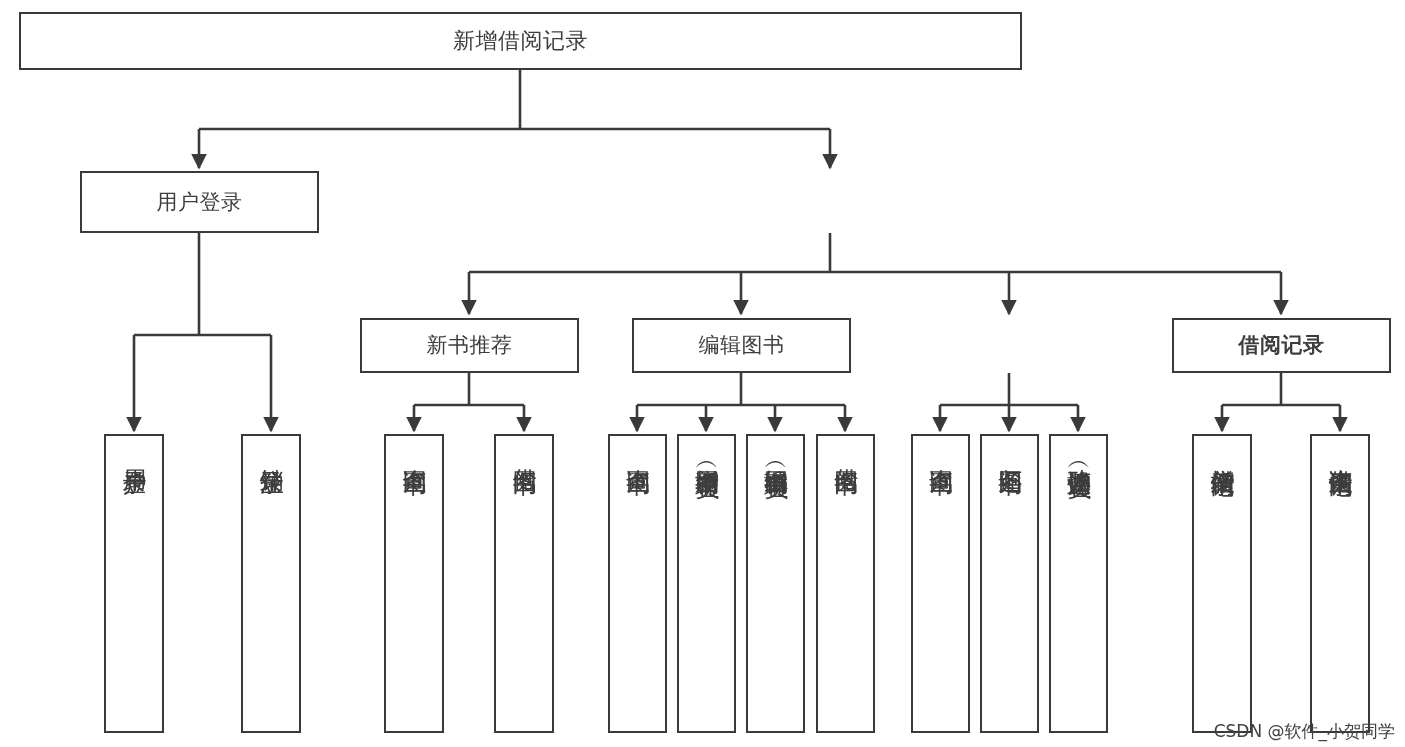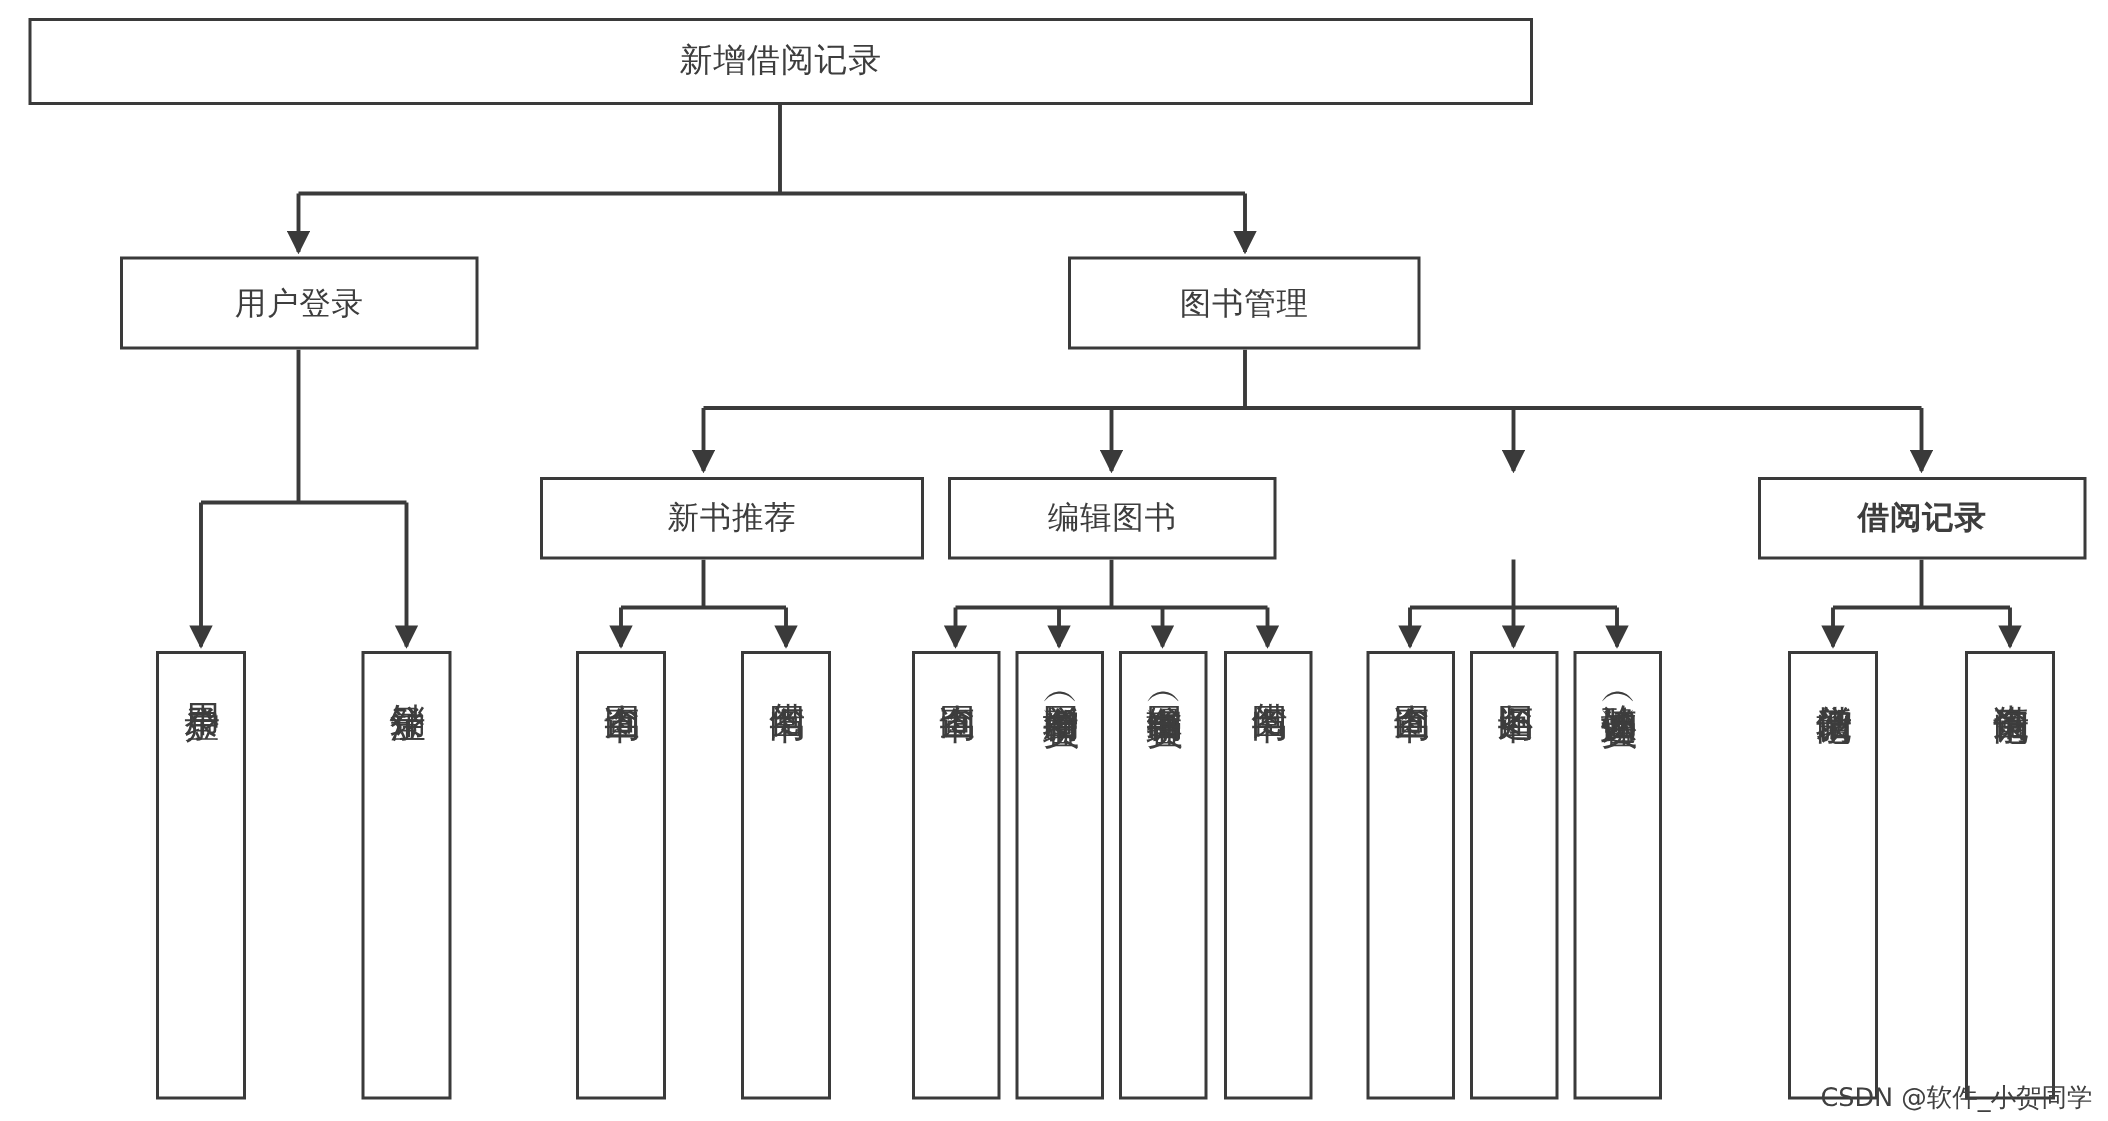--- a/index.html
+++ b/index.html
@@ -133,25 +133,22 @@
   </svg>
 
   <div class="node root horizontal" style="left:19px; top:12px; width:1003px; height:58px;">
     <span class="label">新增借阅记录</span>
   </div>
 
   <div class="node horizontal" style="left:80px; top:171px; width:239px; height:62px;">
     <span class="label">用户登录</span>
   </div>
 
-  <div class="node horizontal" style="left:712px; top:171px; width:235px; height:62px;">
-    <span class="label">图书管理</span>
-  </div>
-
-  <div class="node horizontal" style="left:360px; top:318px; width:256px; height:55px;">
+
+  <div class="node horizontal" style="left:360px; top:318px; width:219px; height:55px;">
     <span class="label">新书推荐</span>
   </div>
 
   <div class="node horizontal" style="left:632px; top:318px; width:219px; height:55px;">
     <span class="label">编辑图书</span>
   </div>
 
 
   <div class="node horizontal" style="left:1172px; top:318px; width:219px; height:55px;font-weight:bold;">
     <span class="label">借阅记录</span>

